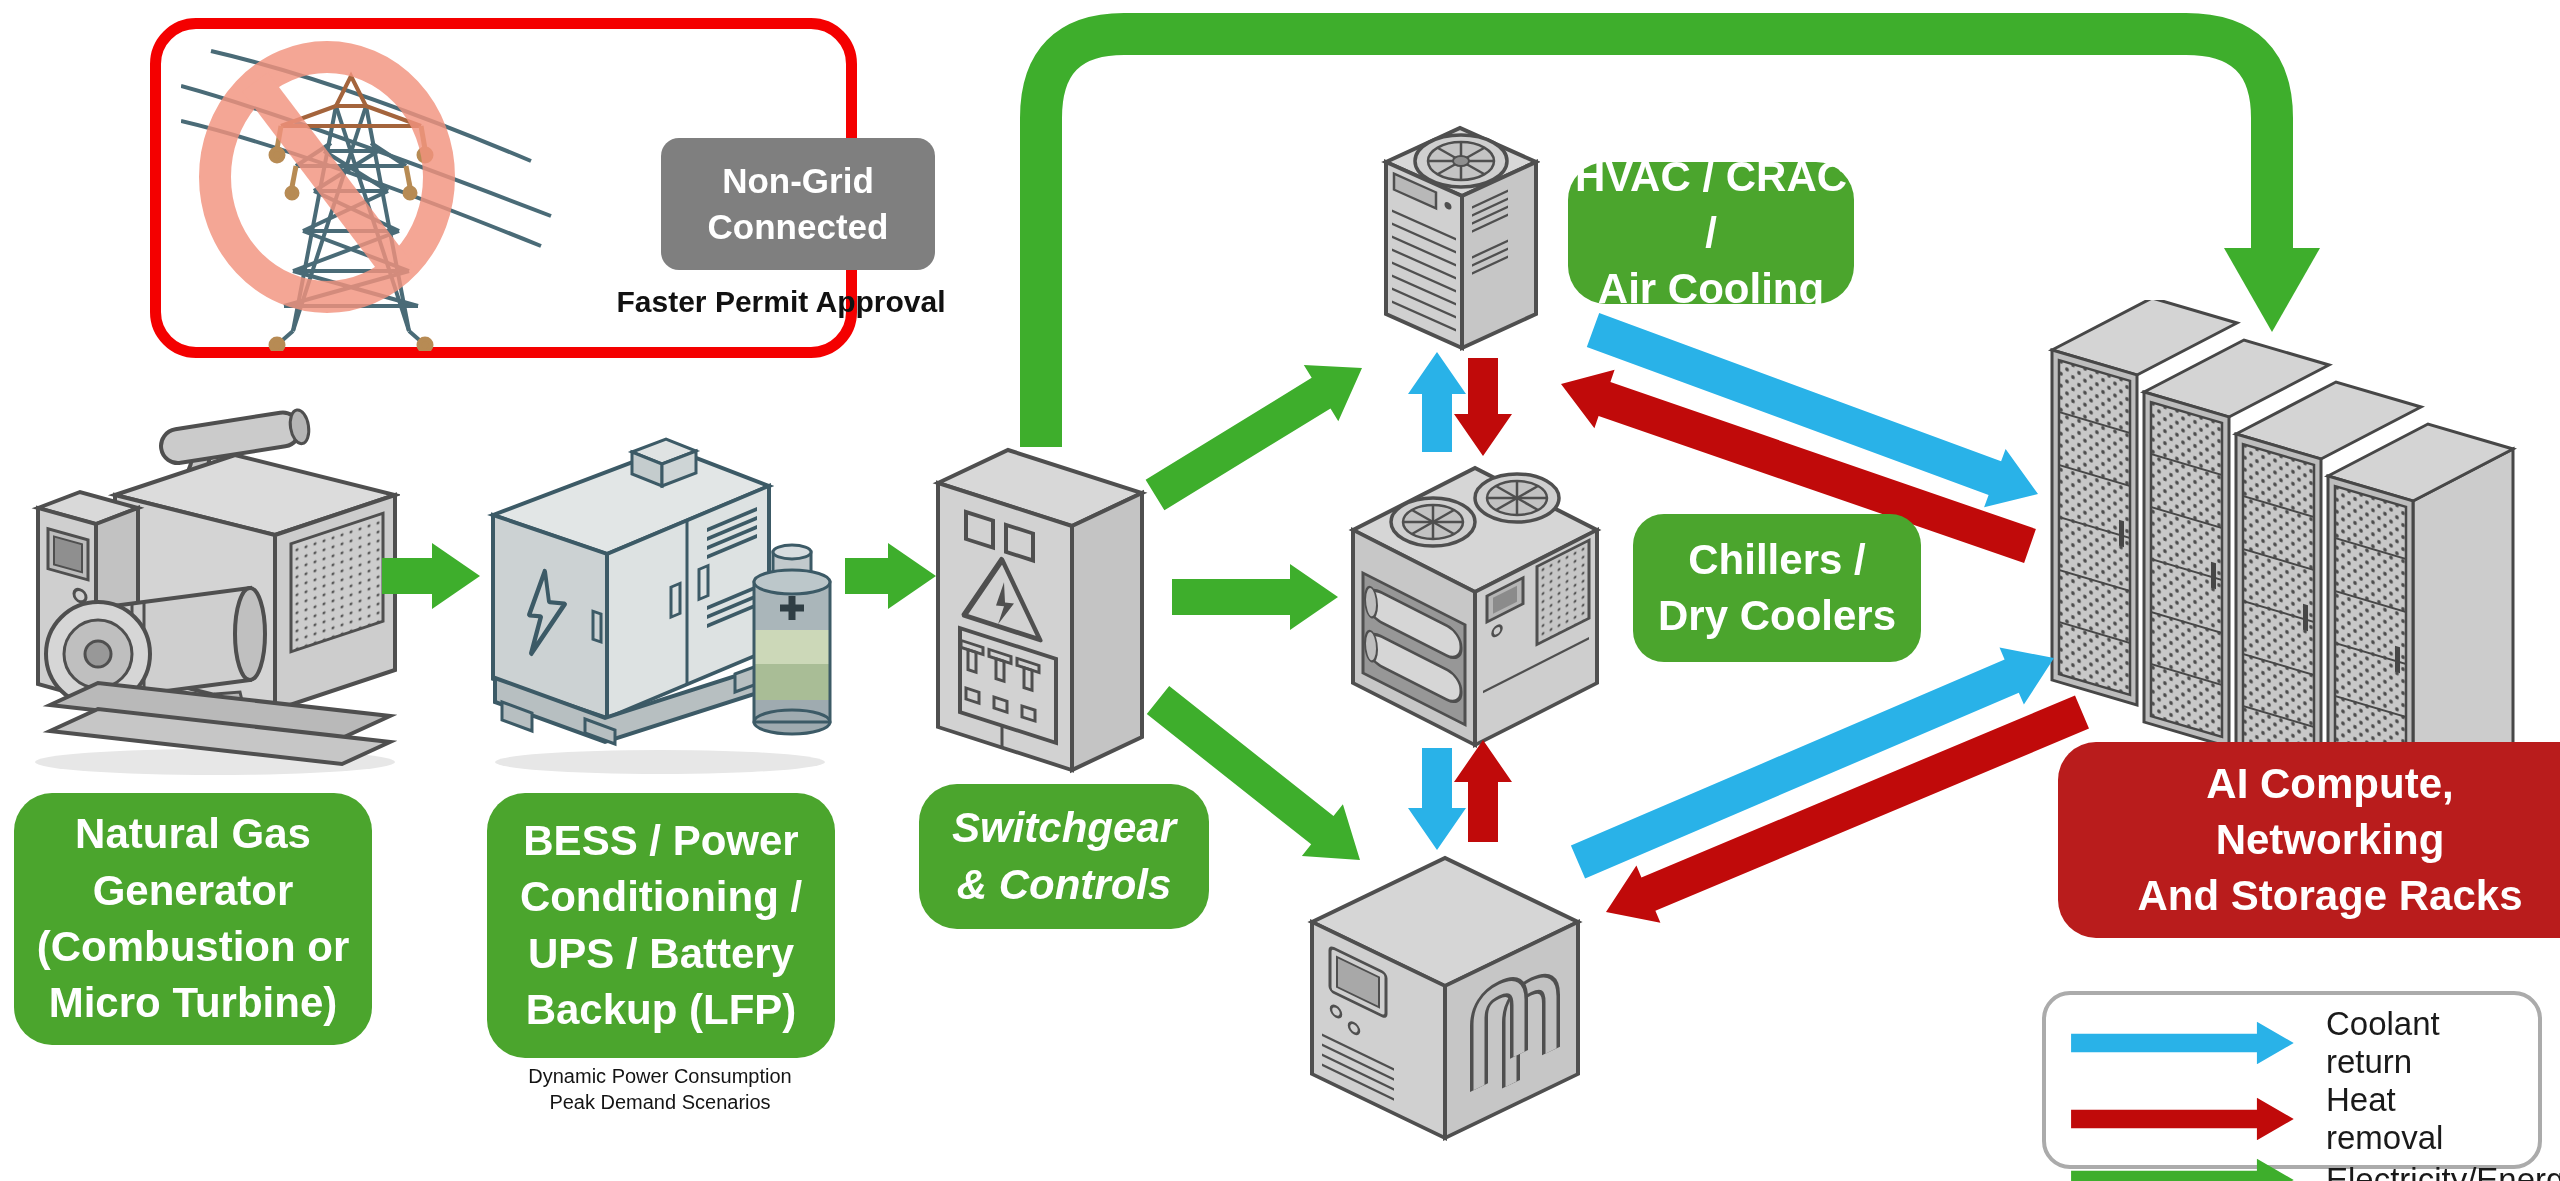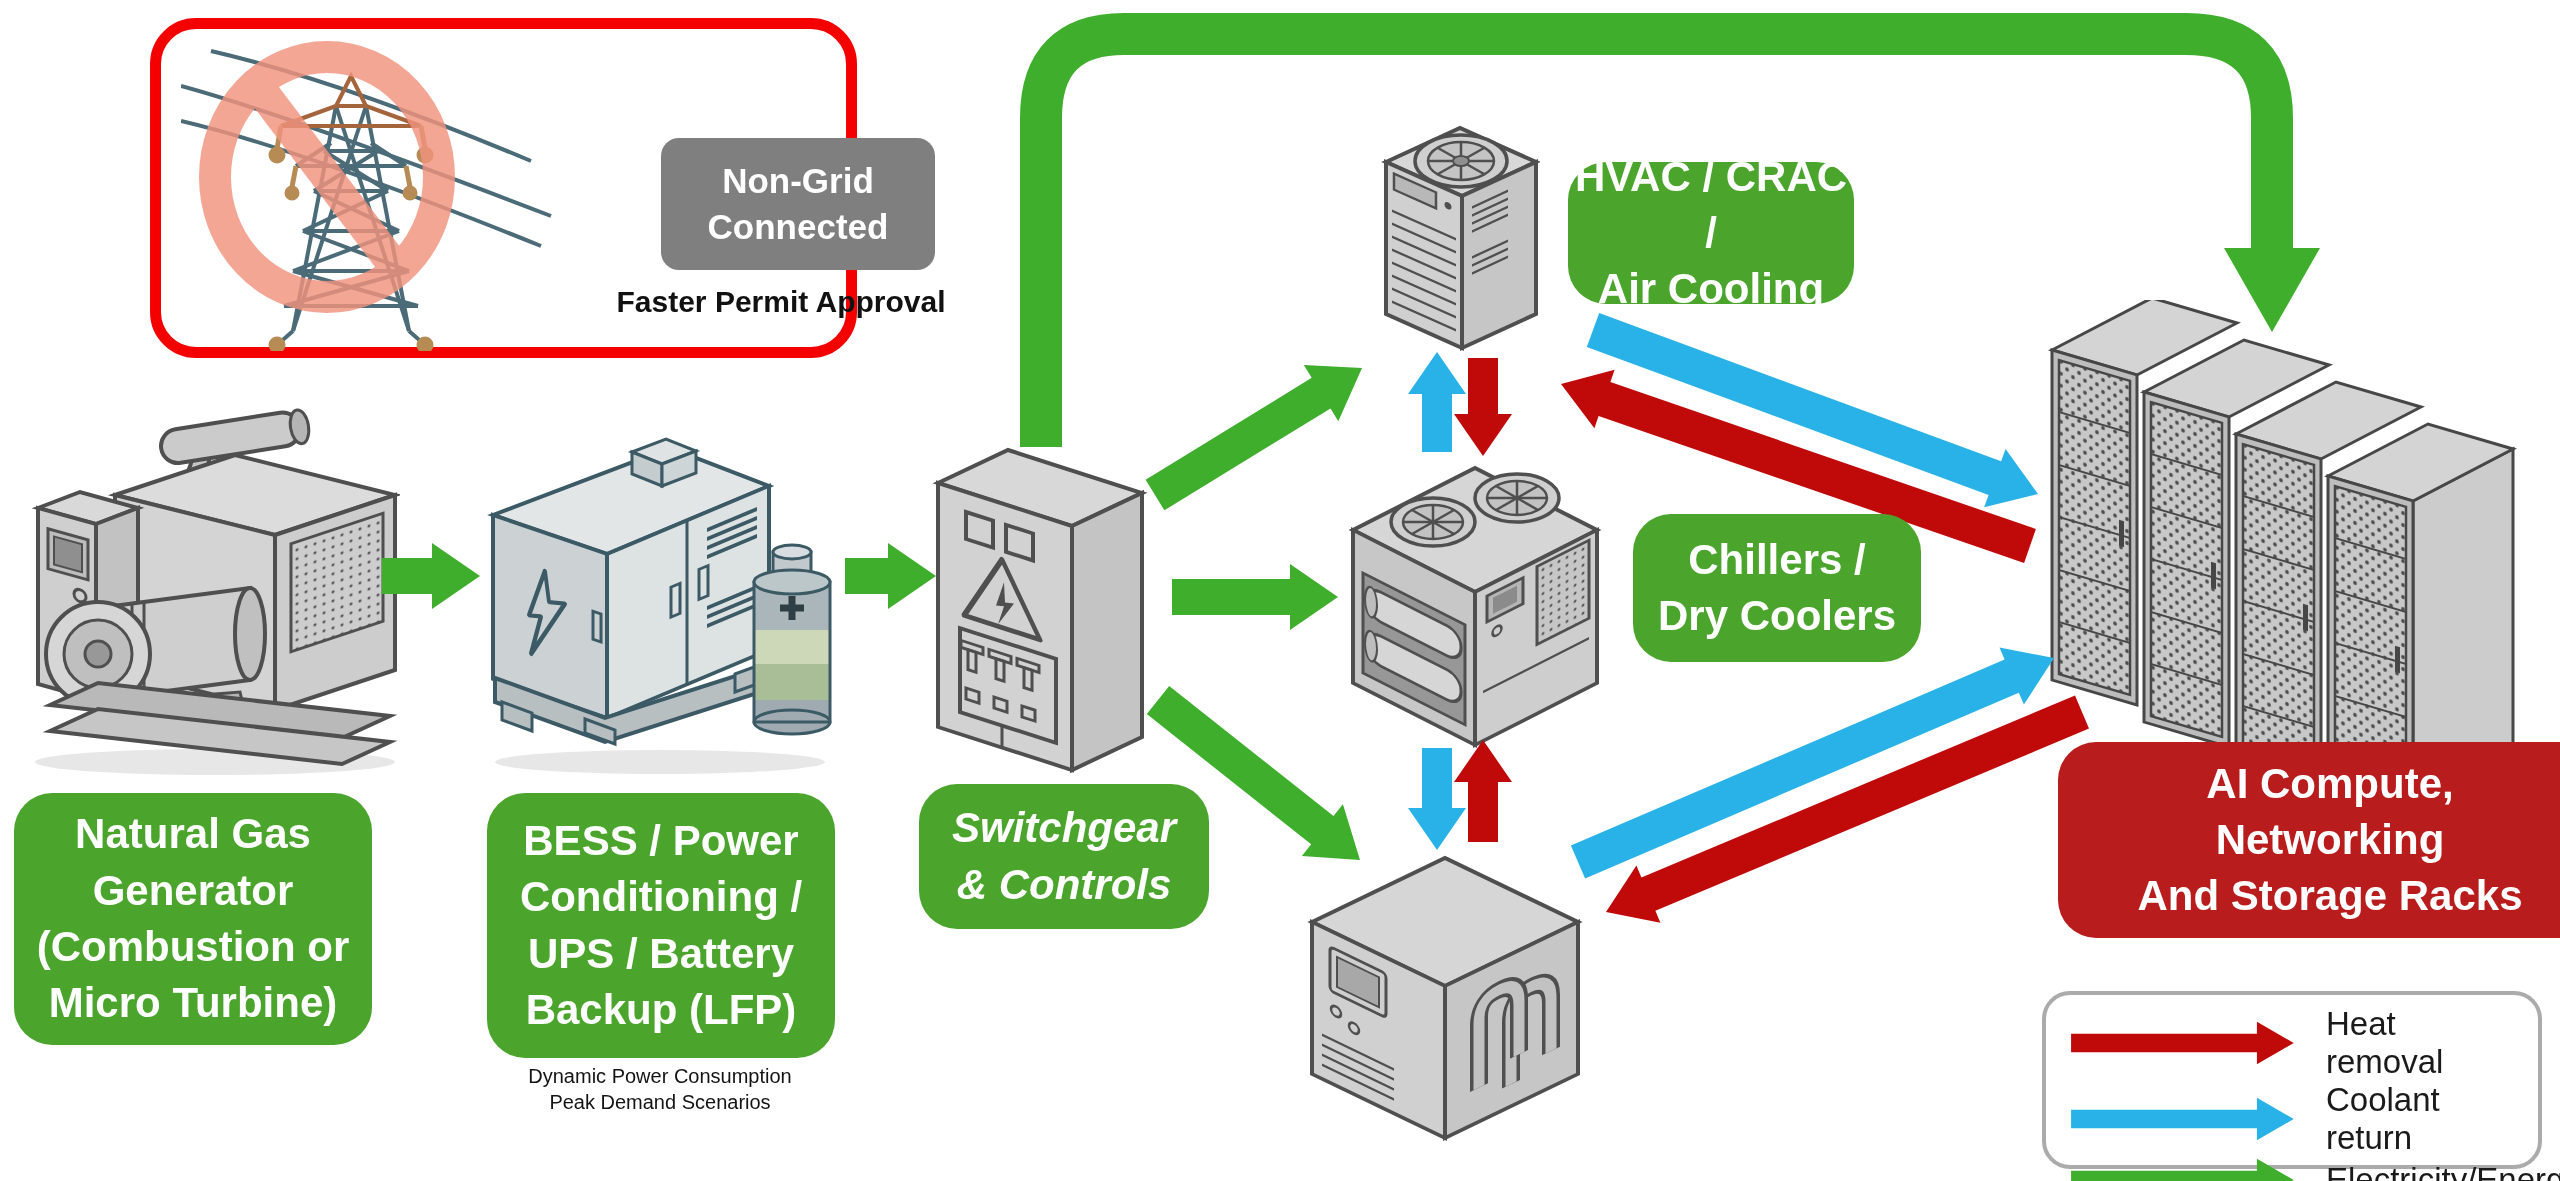--- a/index.html
+++ b/index.html
@@ -391,40 +391,40 @@
   <div class="glabel" style="left: 487px; top: 793px; width: 348px; height: 265px; background: rgb(75, 165, 45);">BESS / Power
 Conditioning /
 UPS / Battery
 Backup (LFP)</div>
   <div class="note" style="left:460px;top:1063px;width:400px">Dynamic Power Consumption
 Peak Demand Scenarios</div>
   <div class="glabel" style="left: 919px; top: 784px; width: 290px; height: 145px; background: rgb(75, 165, 45); font-style: italic;">Switchgear
 &amp; Controls</div>
   <div class="glabel" style="left: 1568px; top: 162px; width: 286px; height: 142px; background: rgb(75, 165, 45);">HVAC / CRAC /
 Air Cooling</div>
-  <div class="glabel" style="left: 1633px; top: 514px; width: 288px; height: 148px; background: rgb(75, 165, 45);">Chillers /
+  <div class="glabel" style="left: 1633px; top: 514px; width: 288px; height: 148px; background: rgb(75, 165, 45); border-radius: 31px;">Chillers /
 Dry Coolers</div>
   <div class="glabel" style="left: 2058px; top: 742px; width: 544px; height: 196px; background: #b91c1c;">AI Compute,
 Networking
 And Storage Racks</div>
 
   <div id="legend">
+    <div class="lrow">
+      <svg viewBox="0 0 260 50">
+        <polygon fill="#29b2e8" points="4.0,35.0 206.0,35.0 206.0,48.0 246.0,25.0 206.0,2.0 206.0,15.0 4.0,15.0"></polygon>
+      </svg>
+      <span>Coolant return</span>
+    </div>
     <div class="lrow">
       <svg viewBox="0 0 260 50">
         <polygon fill="#c00a0a" points="4.0,35.0 206.0,35.0 206.0,48.0 246.0,25.0 206.0,2.0 206.0,15.0 4.0,15.0"></polygon>
       </svg>
       <span>Heat removal</span>
     </div>
     <div class="lrow">
       <svg viewBox="0 0 260 50">
-        <polygon fill="#29b2e8" points="4.0,35.0 206.0,35.0 206.0,48.0 246.0,25.0 206.0,2.0 206.0,15.0 4.0,15.0"></polygon>
-      </svg>
-      <span>Coolant return</span>
-    </div>
-    <div class="lrow">
-      <svg viewBox="0 0 260 50">
         <polygon fill="#3eae2c" points="4.0,35.0 206.0,35.0 206.0,48.0 246.0,25.0 206.0,2.0 206.0,15.0 4.0,15.0"></polygon>
       </svg>
       <span>Electricity/Energy</span>
     </div>
   </div>
 
 </div>
 
 </body></html>

